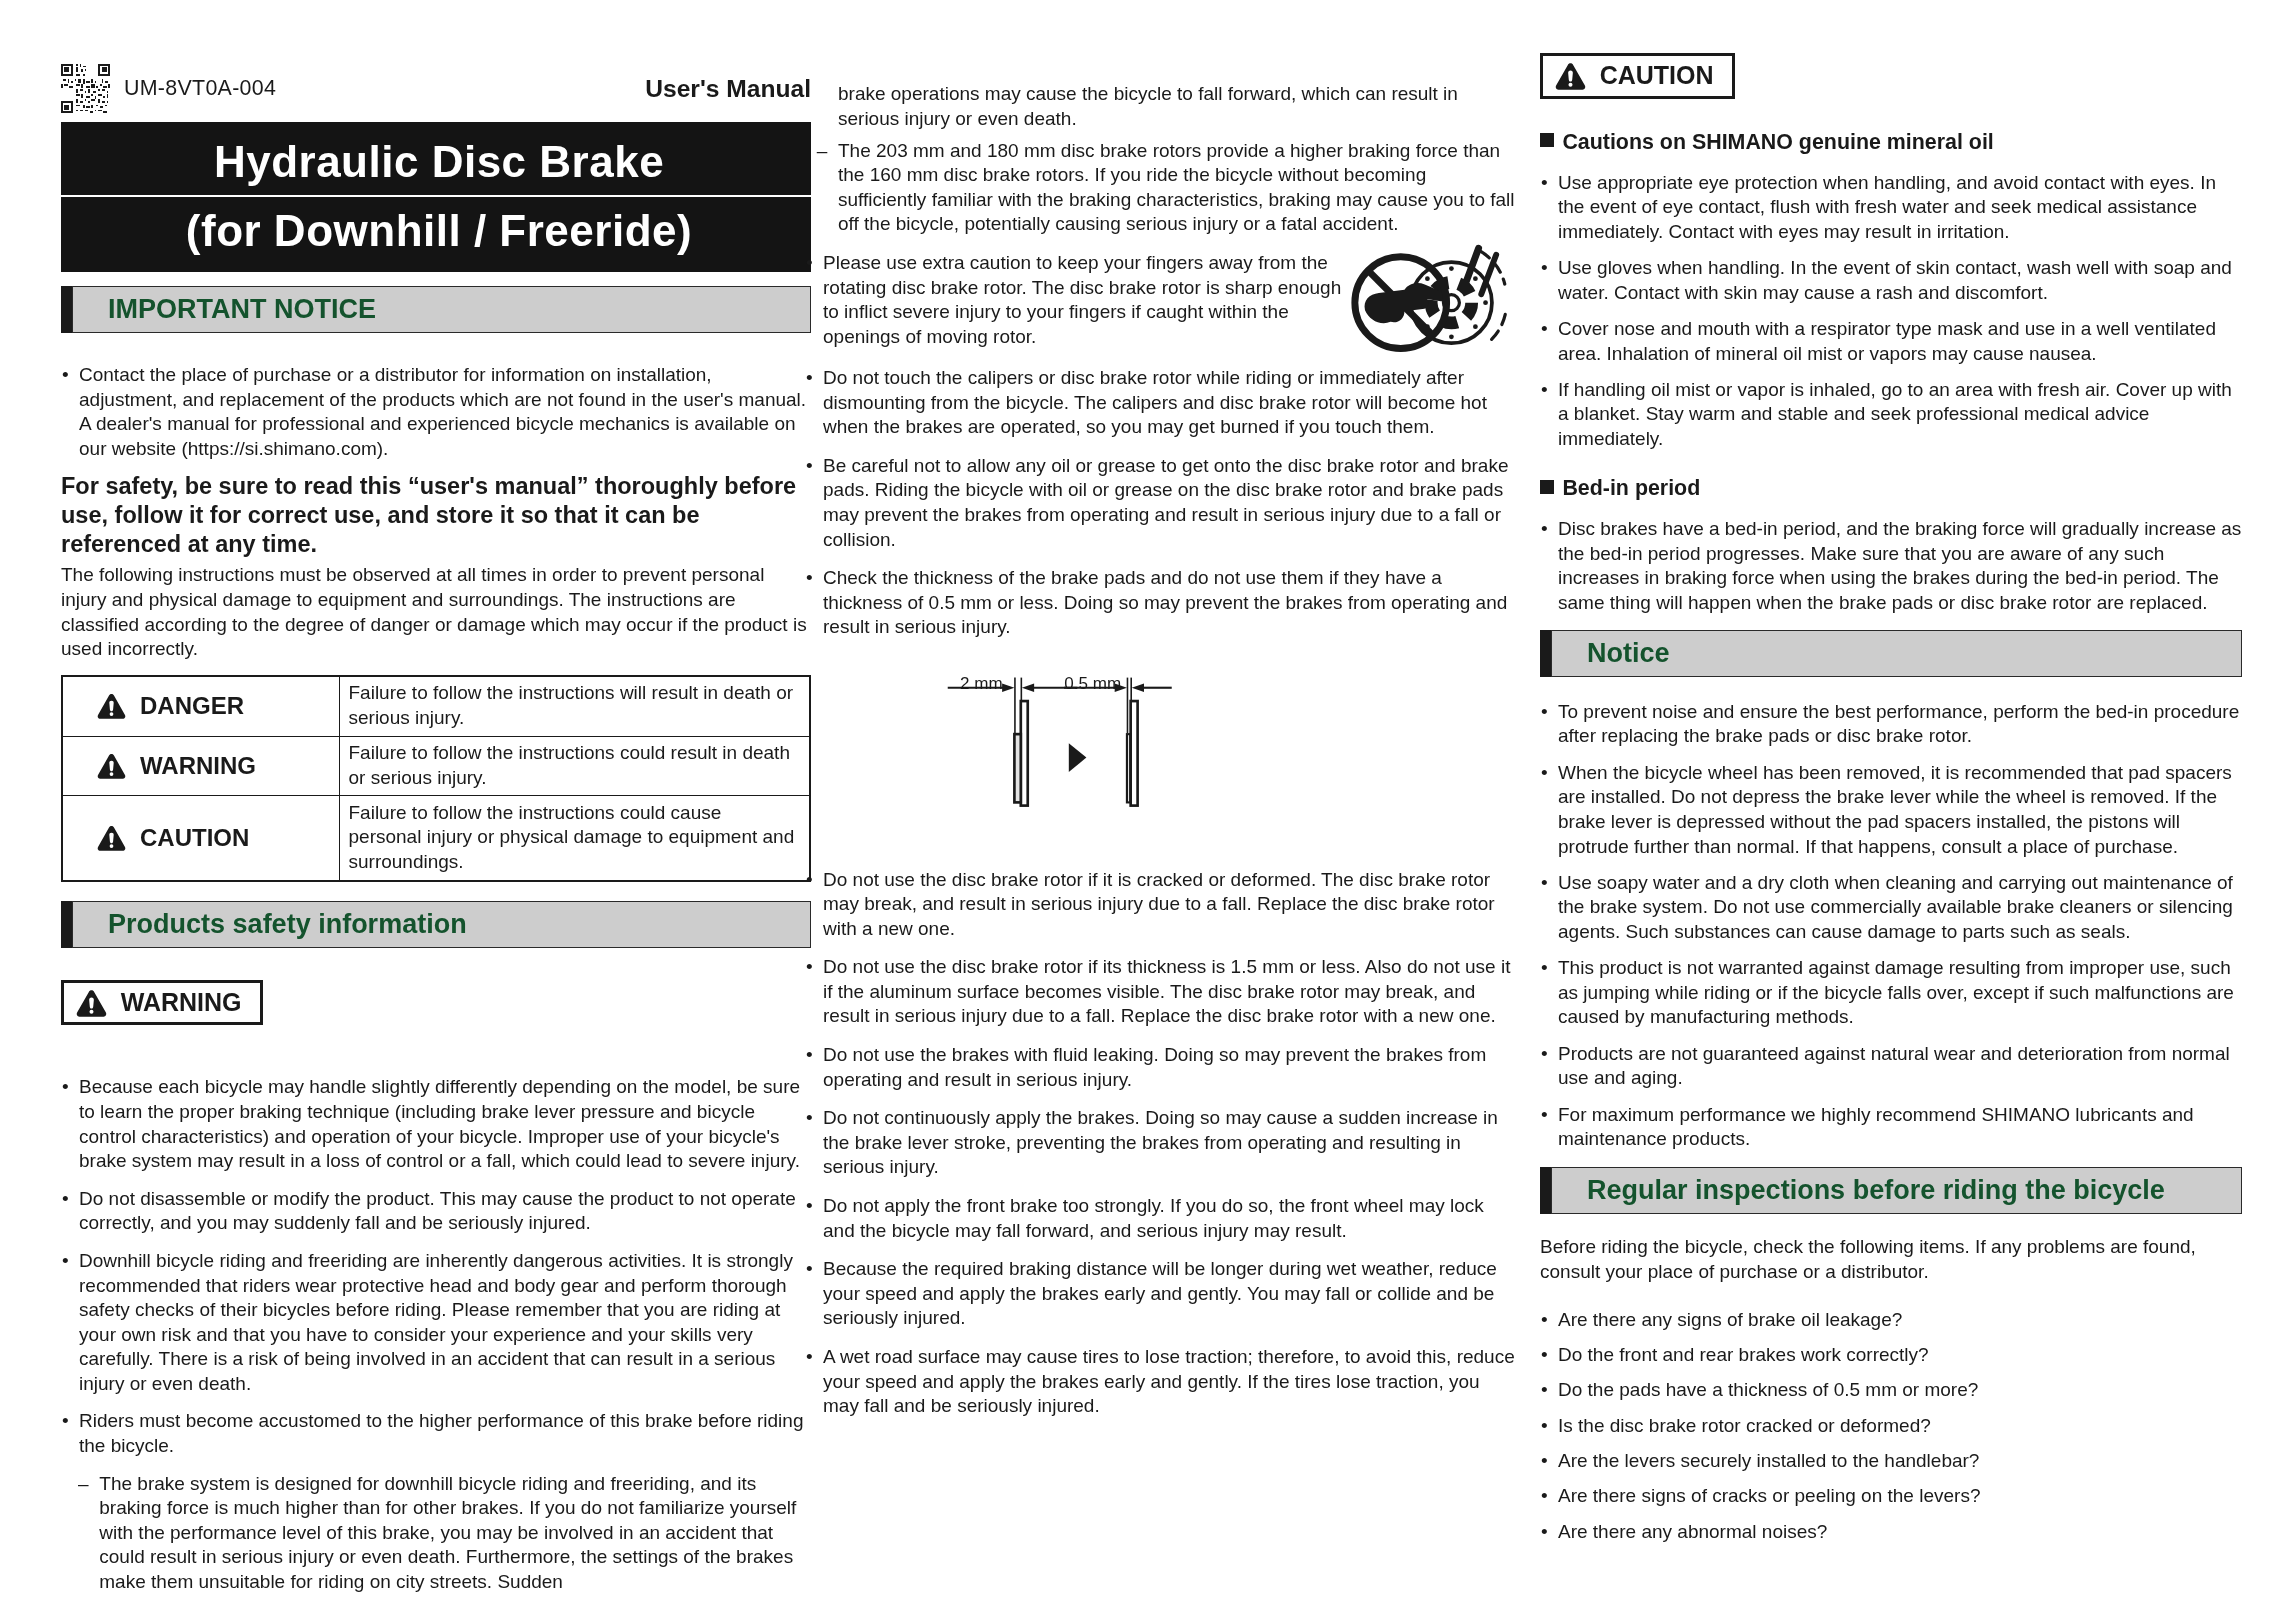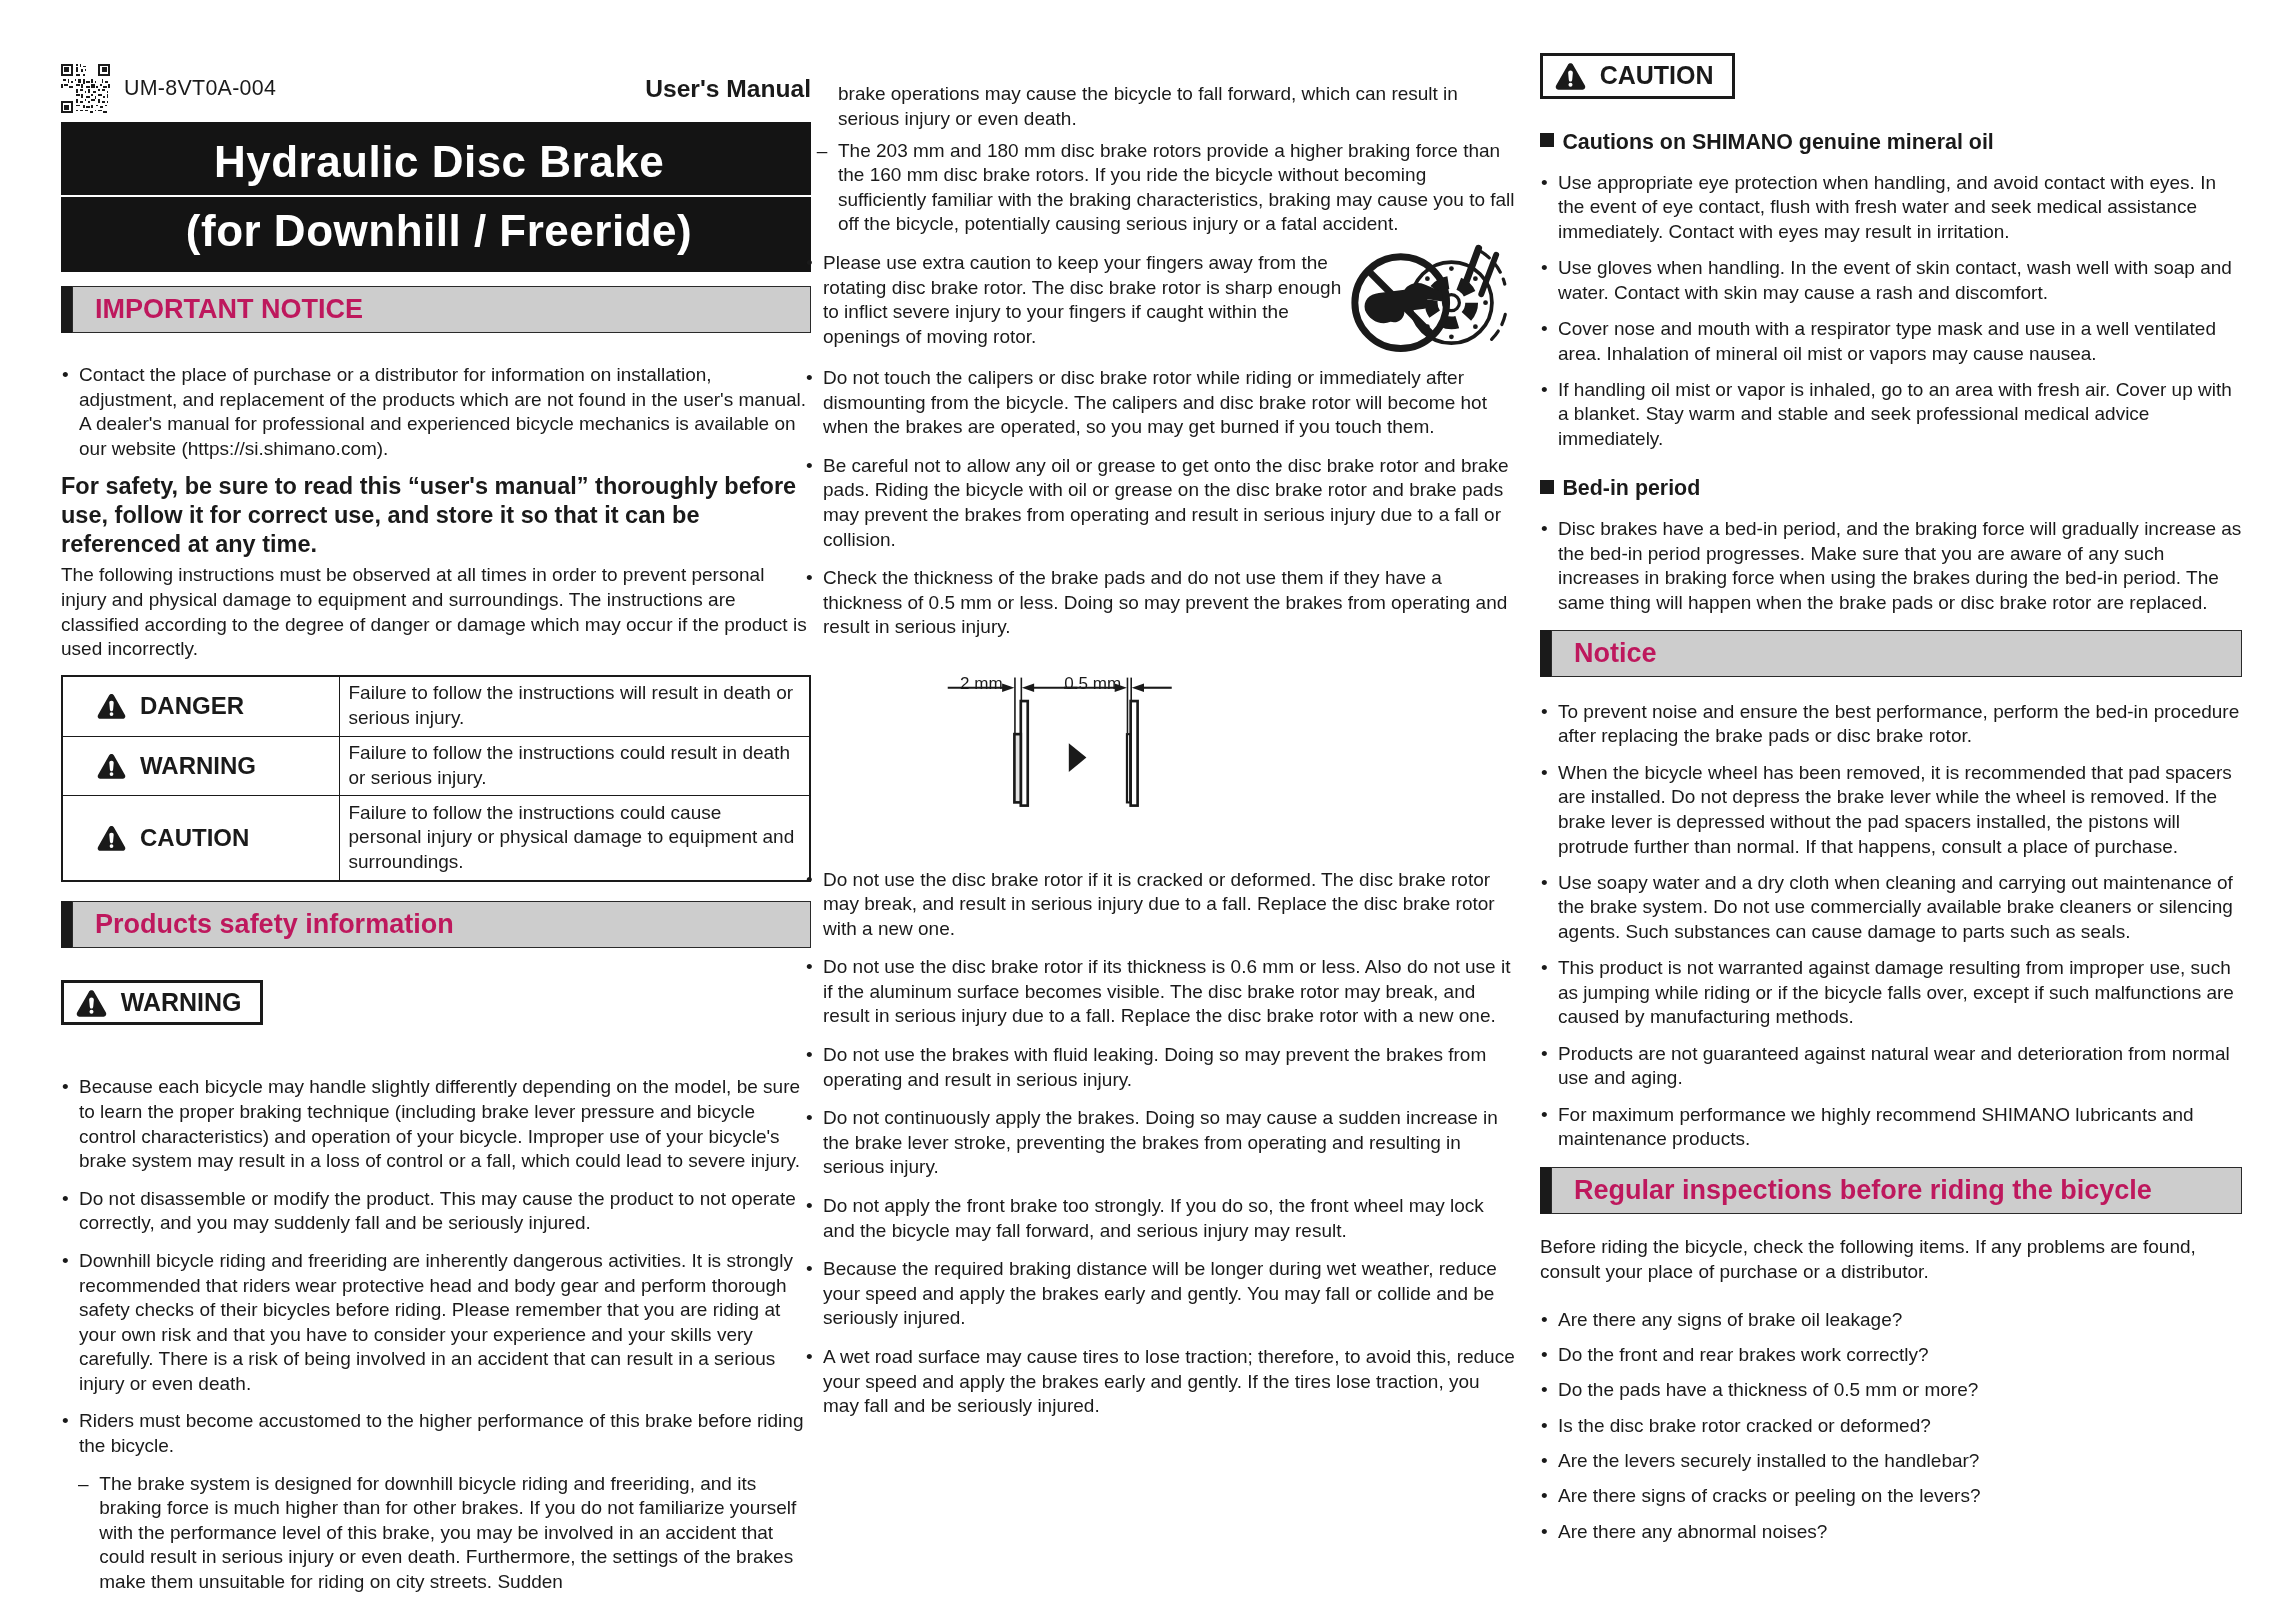--- a/index.html
+++ b/index.html
@@ -23,21 +23,21 @@
 
   
   .banner { margin-top:7.5px; background:#141414; color:#ffffff; text-align:center; padding:14px 0 16px; }
   .banner-line { font-size:44px; font-weight:bold; line-height:51px; letter-spacing:0.5px;padding-left:6px; }
   .banner-divider { height:1.6px; background:#ffffff; margin:8.5px 0; }
 
   
   .bar-wrap { position:relative; padding-left:10.7px; }
   .bar-tab { position:absolute; left:0; top:0; bottom:0; width:10.7px; background:#1a1a1a; }
   .bar-body { background:#cdcdcd; border:1.6px solid #2a2a2a; height:47px; display:flex; align-items:center; padding-left:22.4px; }
-  .bar-body span { font-size:27px; font-weight:bold; color:#be185d; }
+  .bar-body span { font-size:27px; font-weight:bold; color:#14532d;margin-left:13px; }
 
   
   p.body, li { font-size:19px; line-height:24.6px; }
   ul { list-style:none; }
   li { position:relative; padding-left:18px; }
   li::before { content:"•"; position:absolute; left:1.1px; }
   li.dash { padding-left:33px; }
   li.dash::before { content:"–"; left:11.7px; }
   .bold-note { font-size:23.5px; line-height:29px; font-weight:bold; }
 
@@ -246,21 +246,21 @@
       <line x1="380" y1="37" x2="432" y2="37" stroke="#1a1a1a" stroke-width="4"></line>
       <polygon points="357,37 380,29 380,45" fill="#1a1a1a"></polygon>
       <line x1="349" y1="18" x2="349" y2="122" stroke="#1a1a1a" stroke-width="3"></line>
       <line x1="356" y1="18" x2="356" y2="122" stroke="#1a1a1a" stroke-width="3"></line>
       <rect x="355" y="62" width="13" height="196" fill="#ffffff" stroke="#1a1a1a" stroke-width="5"></rect>
       <rect x="348" y="124" width="6" height="128" fill="#e3e3e3" stroke="#1a1a1a" stroke-width="4"></rect>
     </svg>
 
     <ul class="col2-list">
       <li>Do not use the disc brake rotor if it is cracked or deformed. The disc brake rotor may break, and result in serious injury due to a fall. Replace the disc brake rotor with a new one.</li>
-      <li>Do not use the disc brake rotor if its thickness is 0.6 mm or less. Also do not use it if the aluminum surface becomes visible. The disc brake rotor may break, and result in serious injury due to a fall. Replace the disc brake rotor with a new one.</li>
+      <li>Do not use the disc brake rotor if its thickness is 1.5 mm or less. Also do not use it if the aluminum surface becomes visible. The disc brake rotor may break, and result in serious injury due to a fall. Replace the disc brake rotor with a new one.</li>
       <li>Do not use the brakes with fluid leaking. Doing so may prevent the brakes from operating and result in serious injury.</li>
       <li>Do not continuously apply the brakes. Doing so may cause a sudden increase in the brake lever stroke, preventing the brakes from operating and resulting in serious injury.</li>
       <li>Do not apply the front brake too strongly. If you do so, the front wheel may lock and the bicycle may fall forward, and serious injury may result.</li>
       <li>Because the required braking distance will be longer during wet weather, reduce your speed and apply the brakes early and gently. You may fall or collide and be seriously injured.</li>
       <li>A wet road surface may cause tires to lose traction; therefore, to avoid this, reduce your speed and apply the brakes early and gently. If the tires lose traction, you may fall and be seriously injured.</li>
     </ul>
   </div>
 
   <div class="col col3">
 

